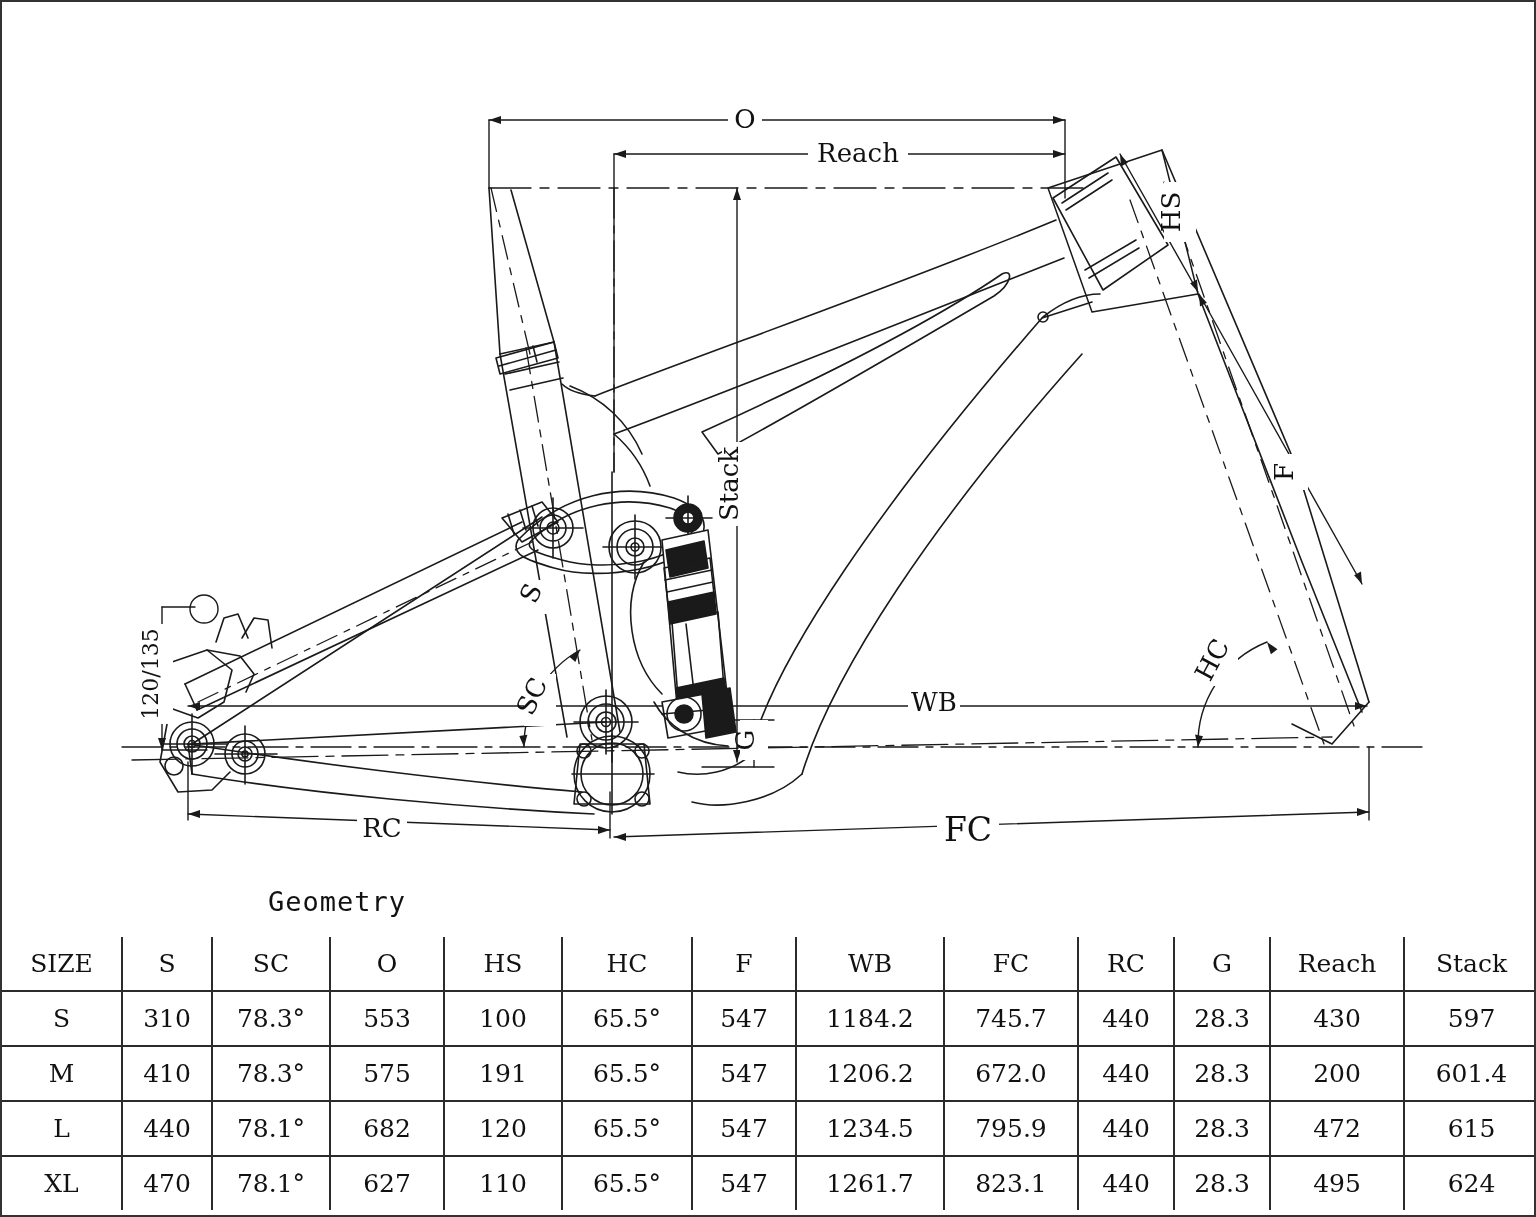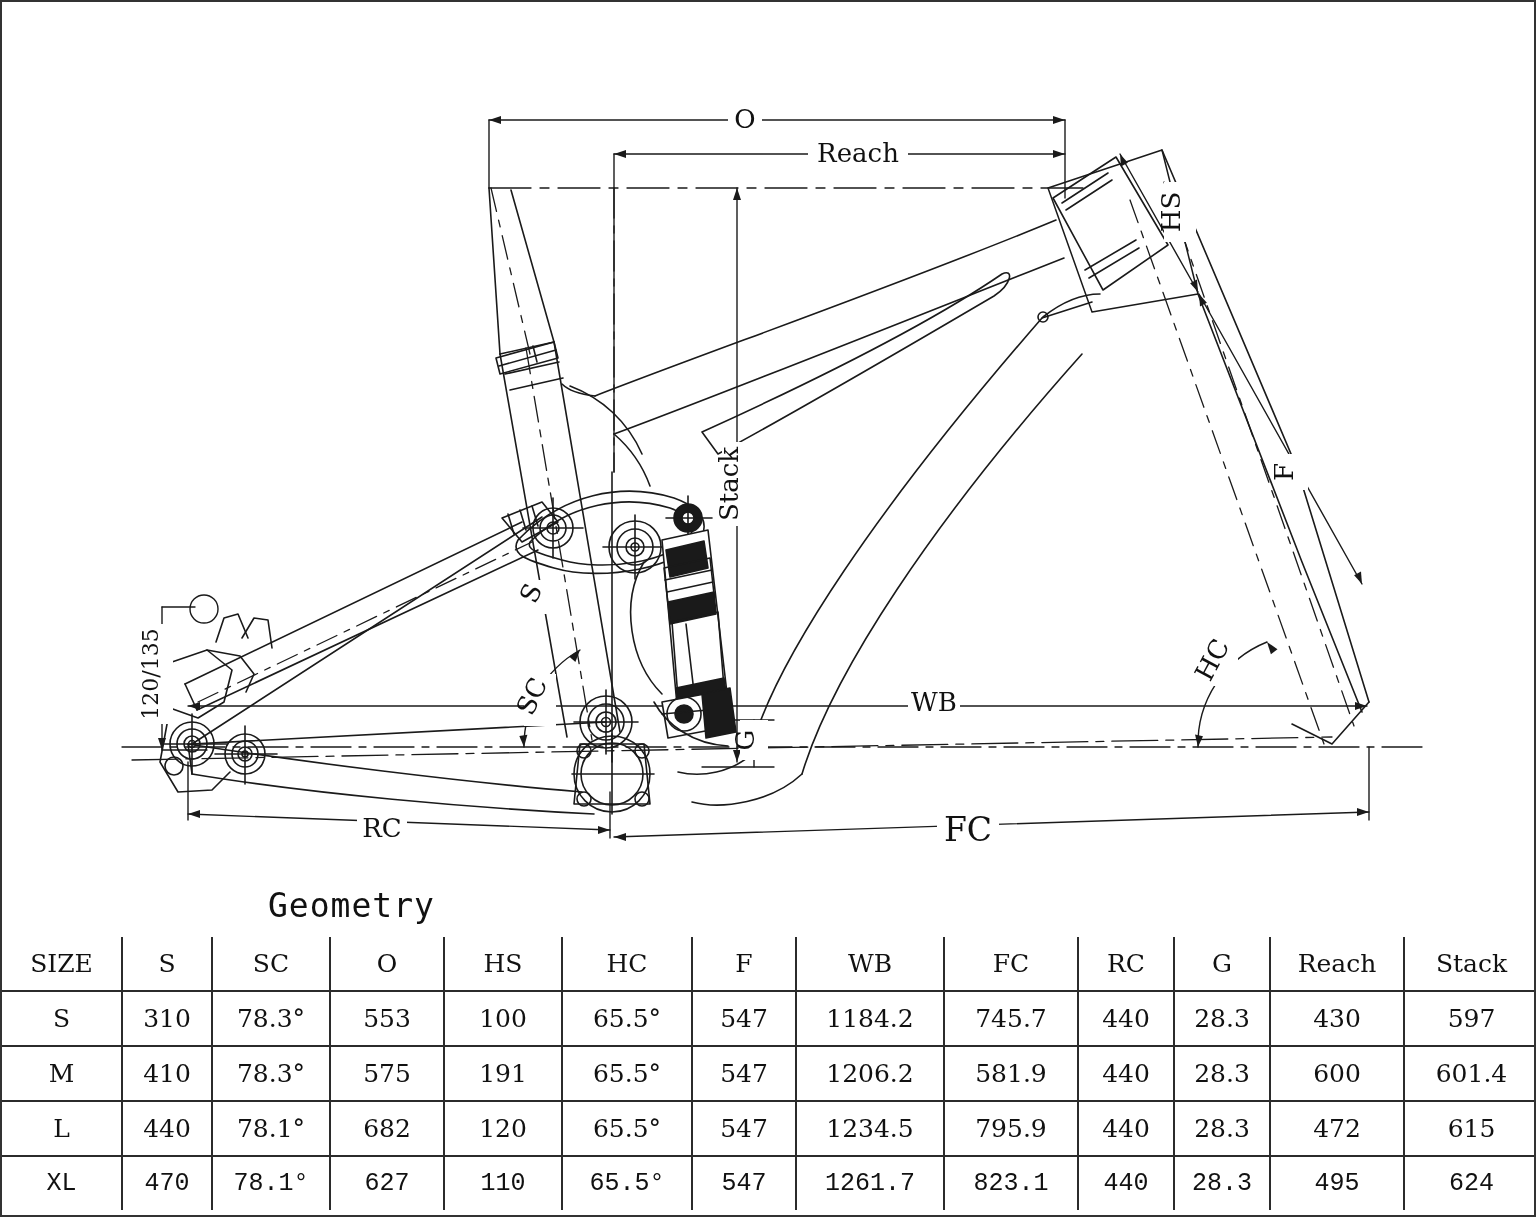--- a/index.html
+++ b/index.html
@@ -34,21 +34,21 @@
     width: 1536px;
     height: 935px;
   }
 
   
   #geometry-title {
     position: absolute;
     left: 266px;
     top: 884px;
     font-family: "DejaVu Sans Mono", "Liberation Mono", monospace;
-    font-size: 33px;
+    font-size: 27px;
     letter-spacing: 1px;
     color: #111;
     white-space: nowrap;
     text-align: right;
   }
 
   
   #geo-table-wrap {
     position: absolute;
     left: 0;
@@ -79,21 +79,20 @@
   table.geo tr td:first-child,
   table.geo tr th:first-child {
     border-left: none;
   }
   table.geo tr td:last-child,
   table.geo tr th:last-child {
     border-right: none;
   }
   table.geo tr:last-child td {
     border-bottom: none;
-    font-family: Liberation Mono, monospace;
   }
 </style>
 </head>
 <body>
 
 <div id="page">
 
   <div id="drawing">
     <svg viewBox="0 0 1536 935" xmlns="http://www.w3.org/2000/svg">
       <g fill="none" stroke="#1a1a1a" stroke-width="1.6" stroke-linecap="round" stroke-linejoin="round">
@@ -486,24 +485,24 @@
         </tr>
         <tr>
           <td>M</td>
           <td>410</td>
           <td>78.3°</td>
           <td>575</td>
           <td>191</td>
           <td>65.5°</td>
           <td>547</td>
           <td>1206.2</td>
-          <td>581.9</td>
+          <td>672.0</td>
           <td>440</td>
           <td>28.3</td>
-          <td>600</td>
+          <td>200</td>
           <td>601.4</td>
         </tr>
         <tr>
           <td>L</td>
           <td>440</td>
           <td>78.1°</td>
           <td>682</td>
           <td>120</td>
           <td>65.5°</td>
           <td>547</td>

